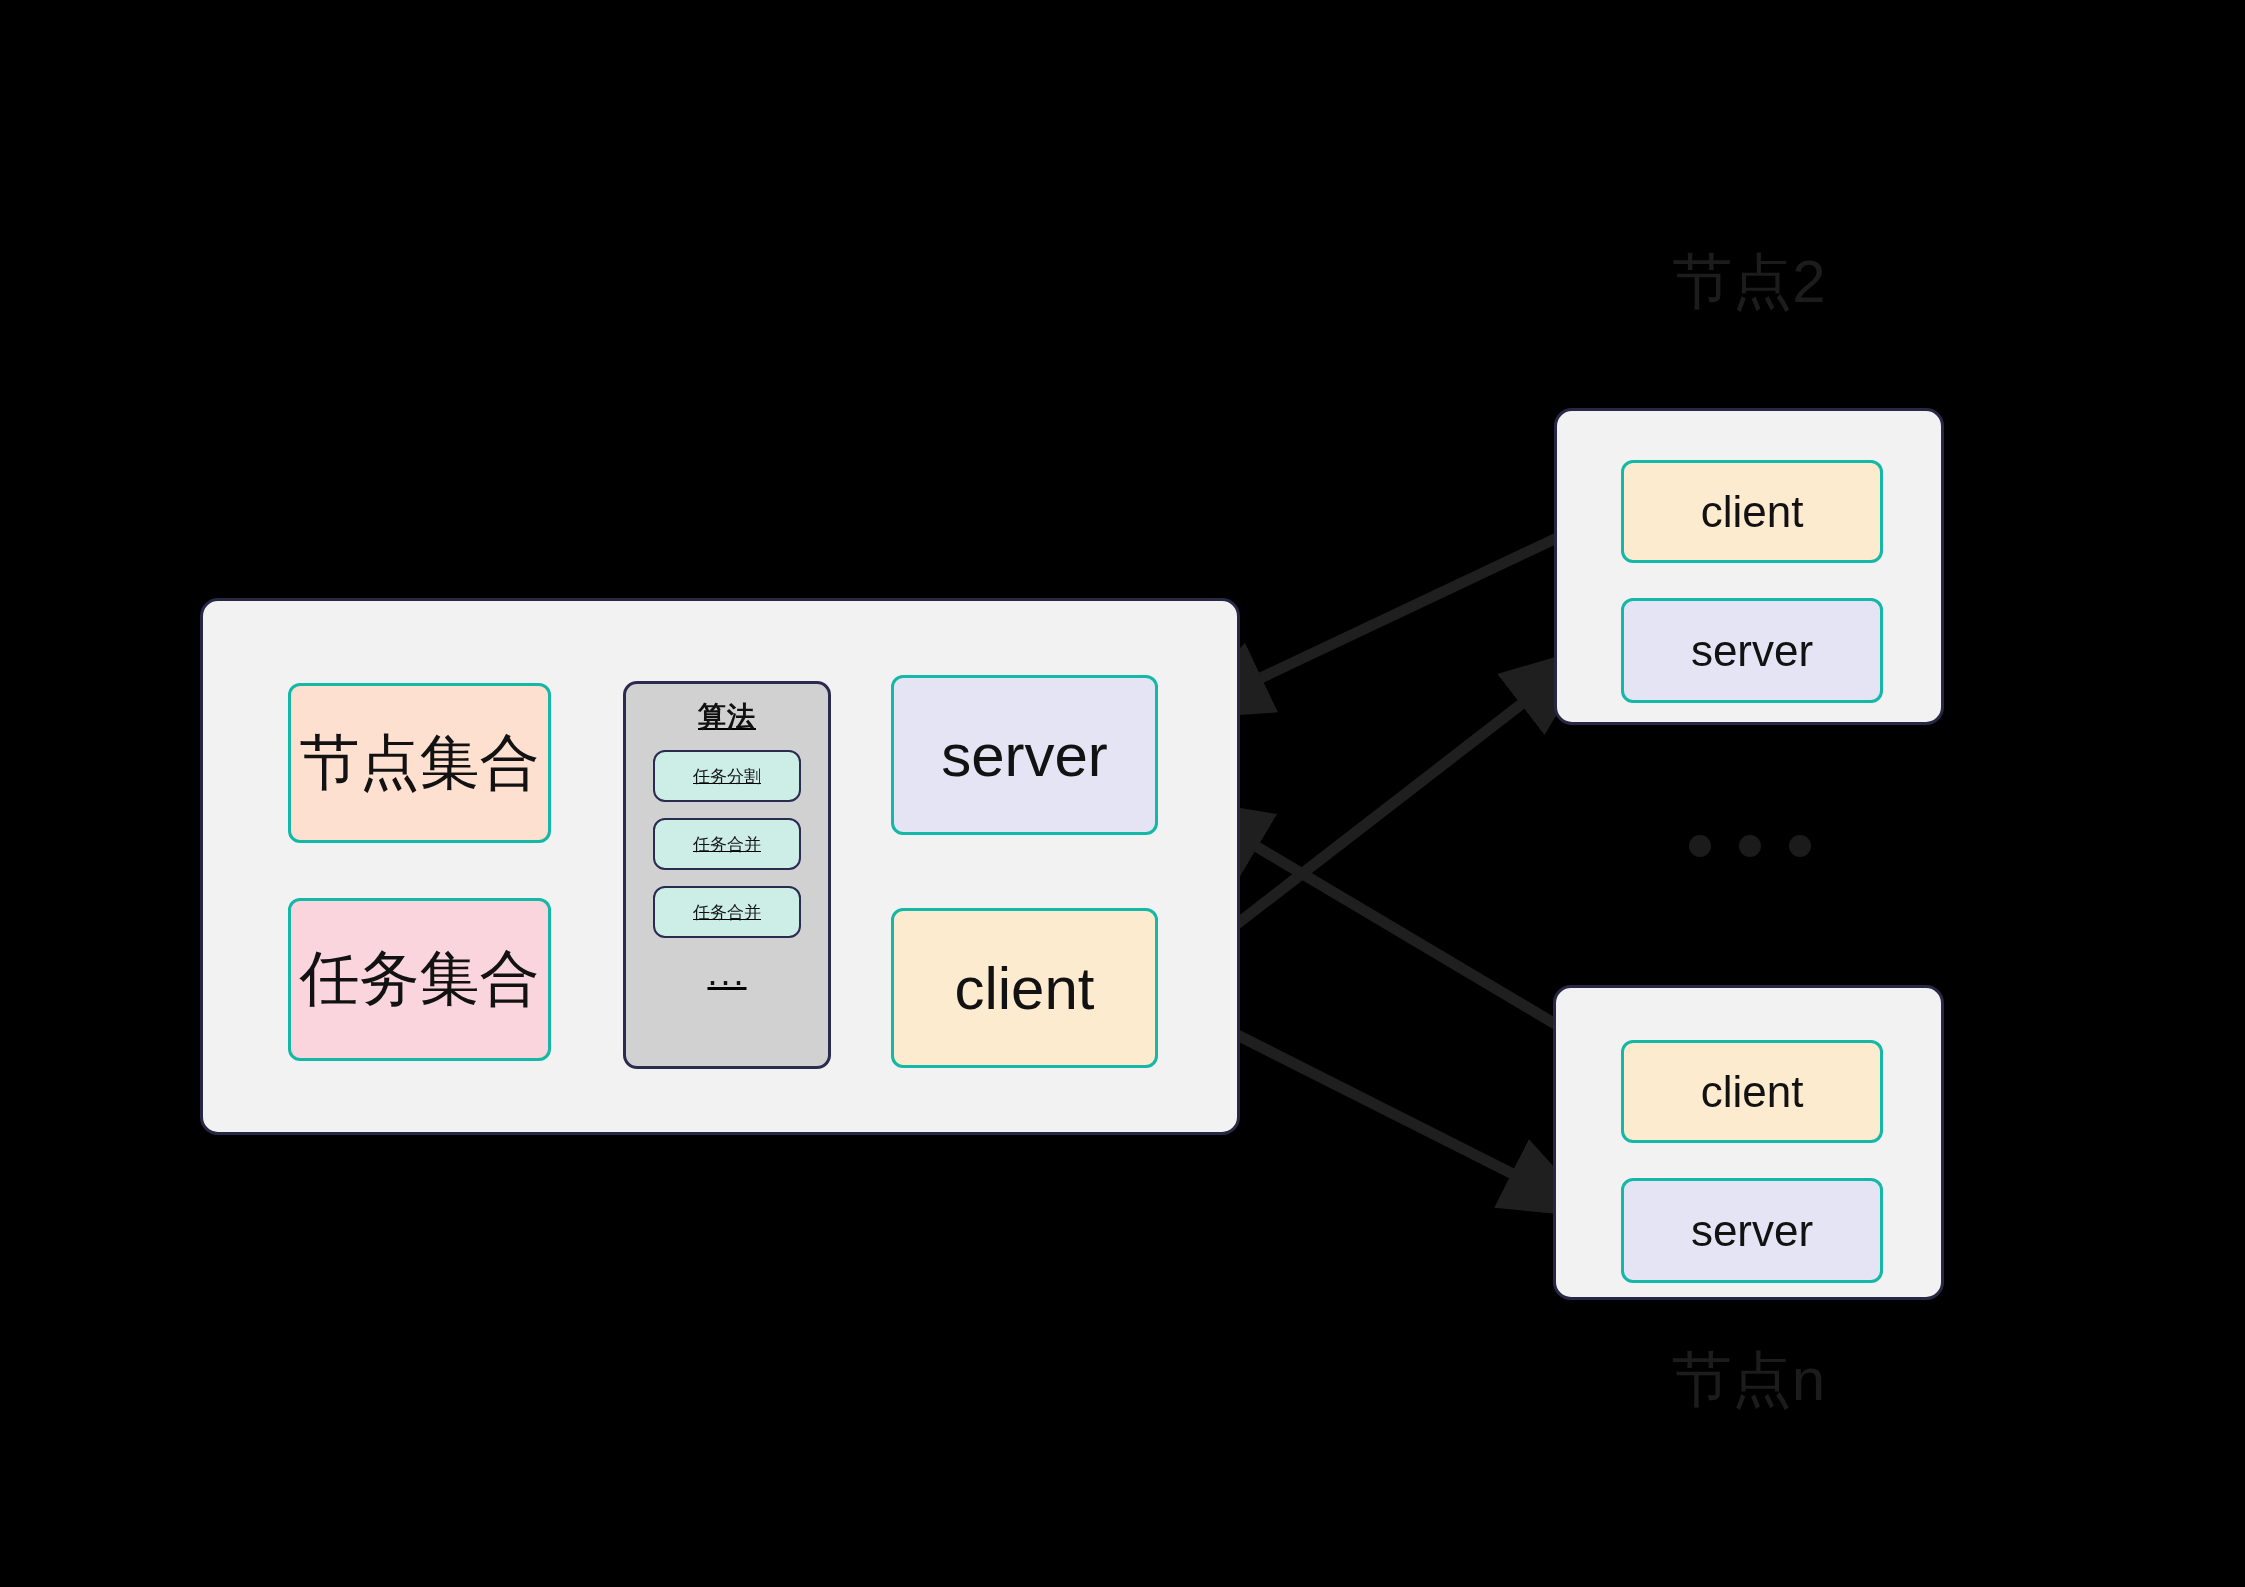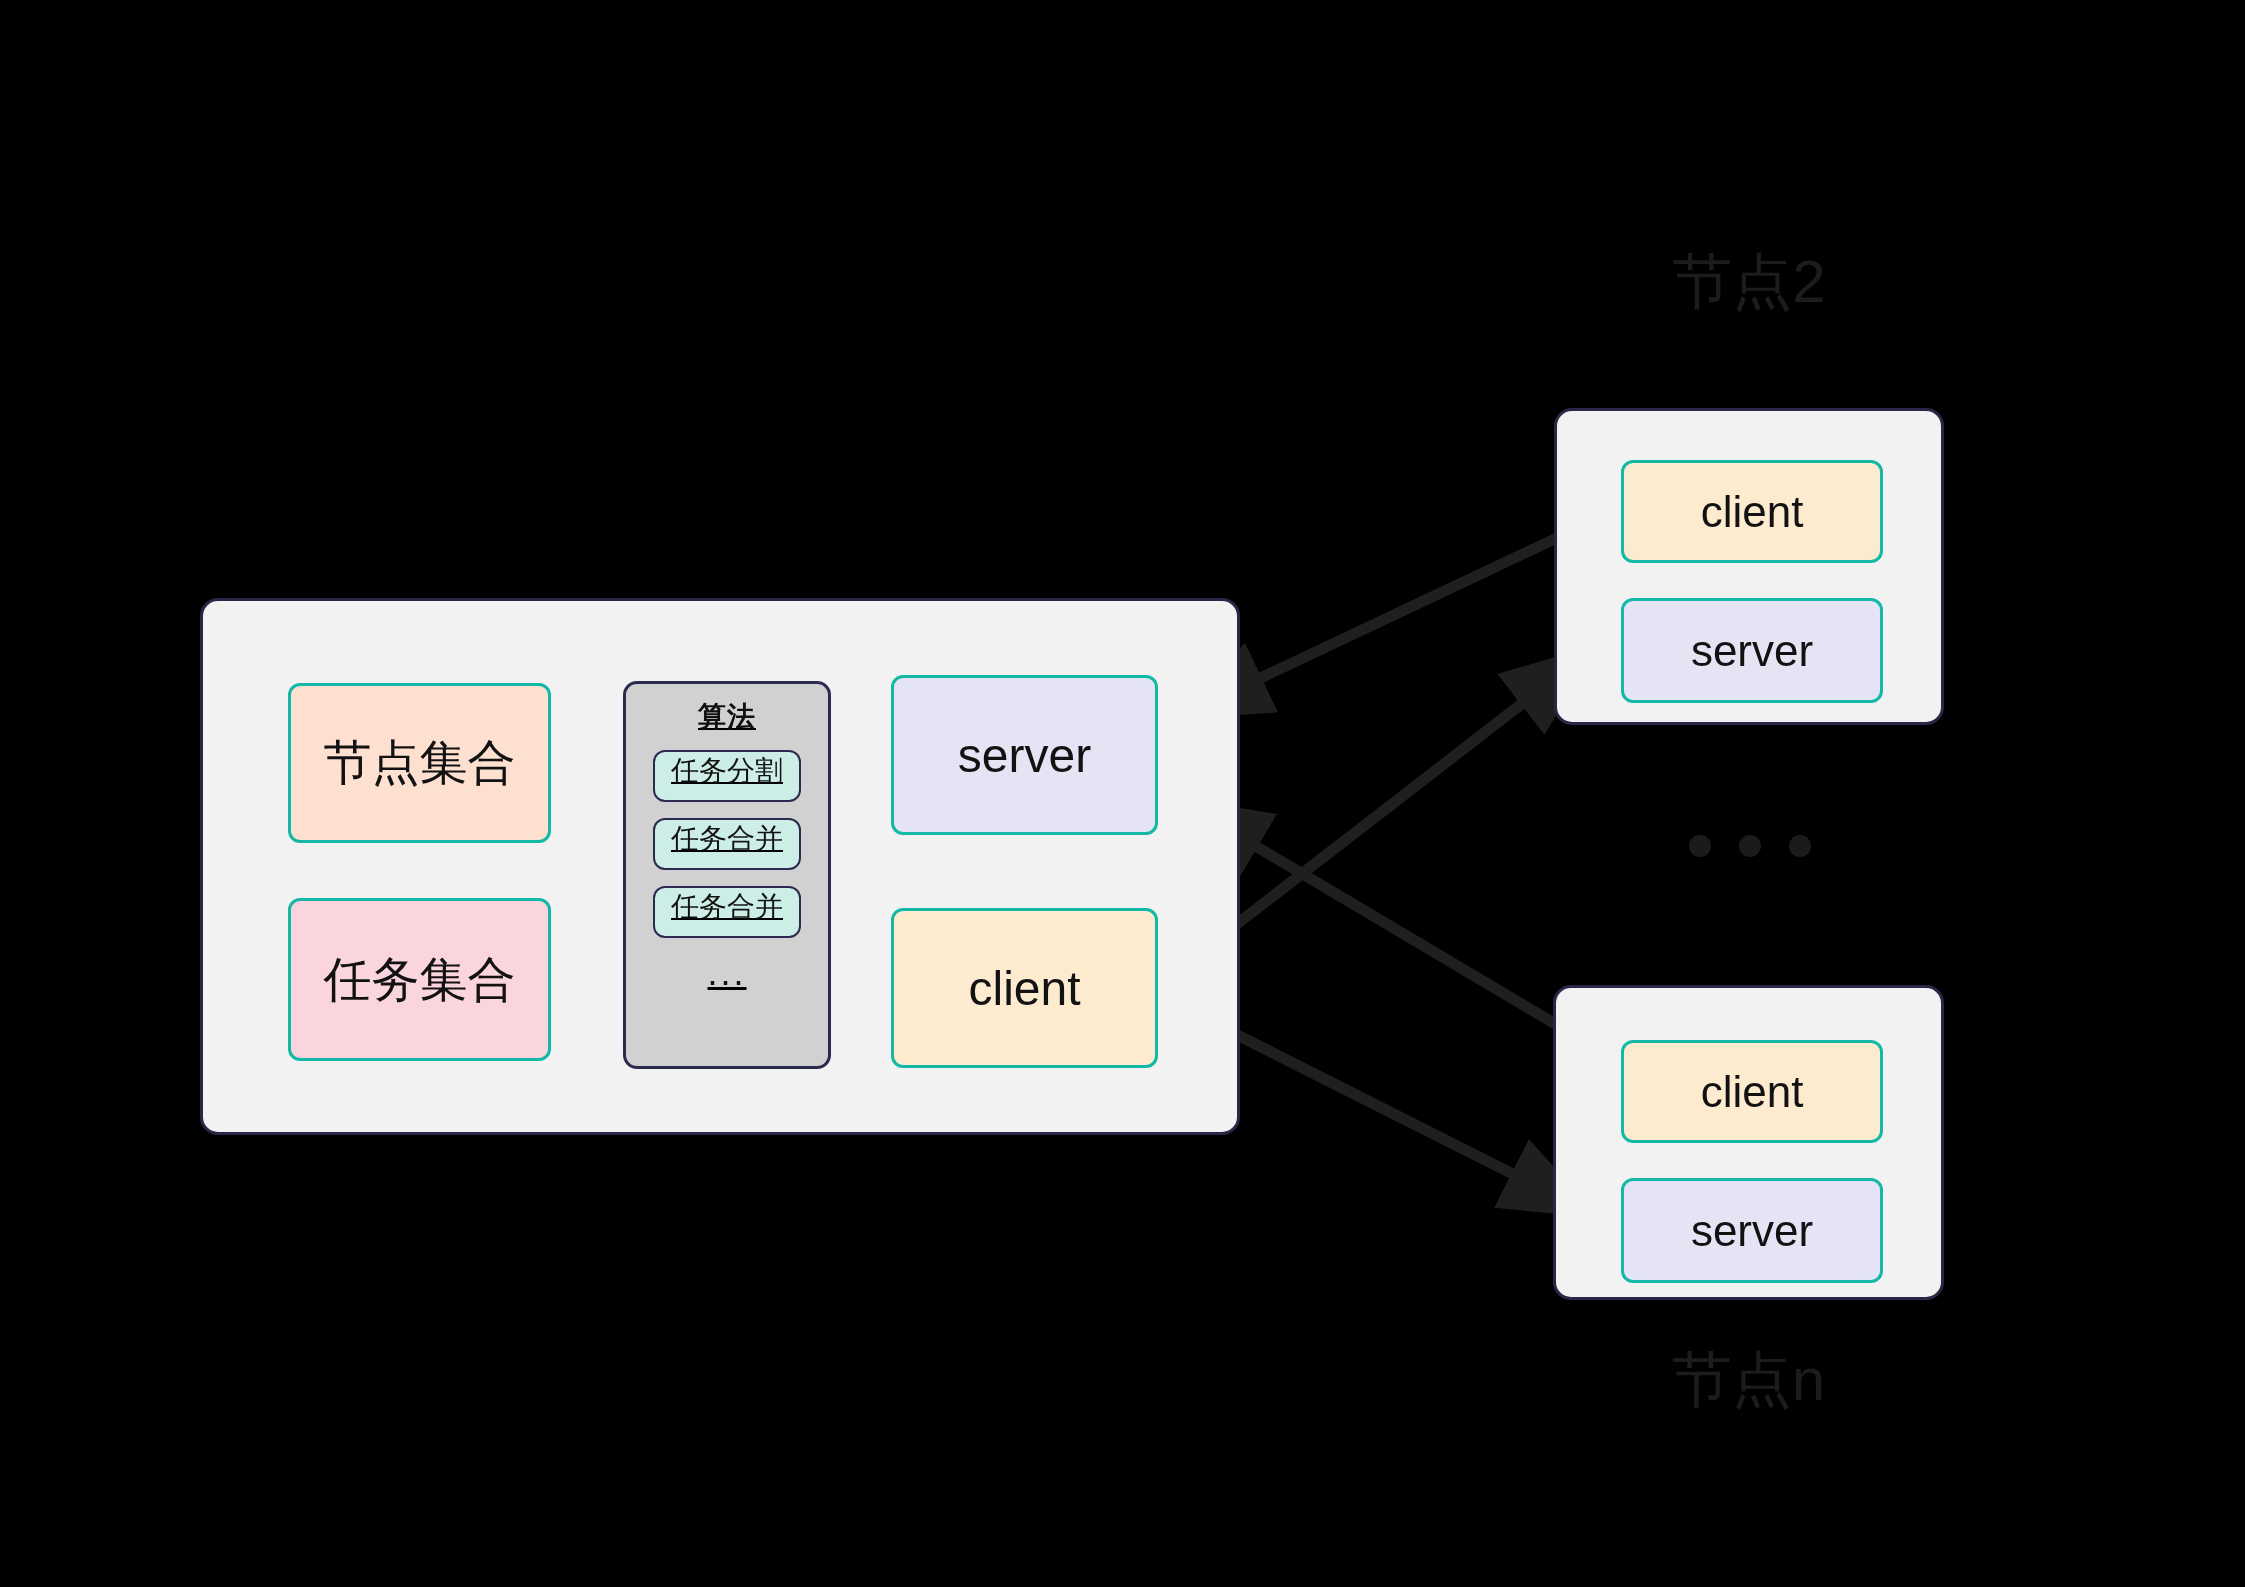--- a/index.html
+++ b/index.html
@@ -47,21 +47,21 @@
     position: absolute;
     box-sizing: border-box;
     border: 3px solid #14b8a6;
     border-radius: 12px;
     display: flex;
     align-items: center;
     justify-content: center;
     color: #121212;
     text-align: center;
   }
-  .box-lg { font-size: 48px; }
+  .box-lg { font-size: 60px; }
   .box-md { font-size: 44px; }
   .algo-panel {
     position: absolute;
     box-sizing: border-box;
     border: 3px solid #2b2b50;
     border-radius: 14px;
     background: #d1d1d1;
     display: flex;
     flex-direction: column;
     align-items: center;
@@ -76,23 +76,23 @@
     letter-spacing: 1px;
   }
   .algo-item {
     box-sizing: border-box;
     width: 148px;
     height: 52px;
     border: 2px solid #2b2b50;
     border-radius: 12px;
     background: #cdeee6;
     display: flex;
-    align-items: flex-start;
+    align-items: center;
     justify-content: center;
-    font-size: 28px;
+    font-size: 17px;
     color: #121212;
     margin-bottom: 16px;
   }
   .algo-dots {
     font-size: 36px;
     color: #101010;
     line-height: 0.6;
     letter-spacing: 3px;
     margin-top: 8px;
   }

